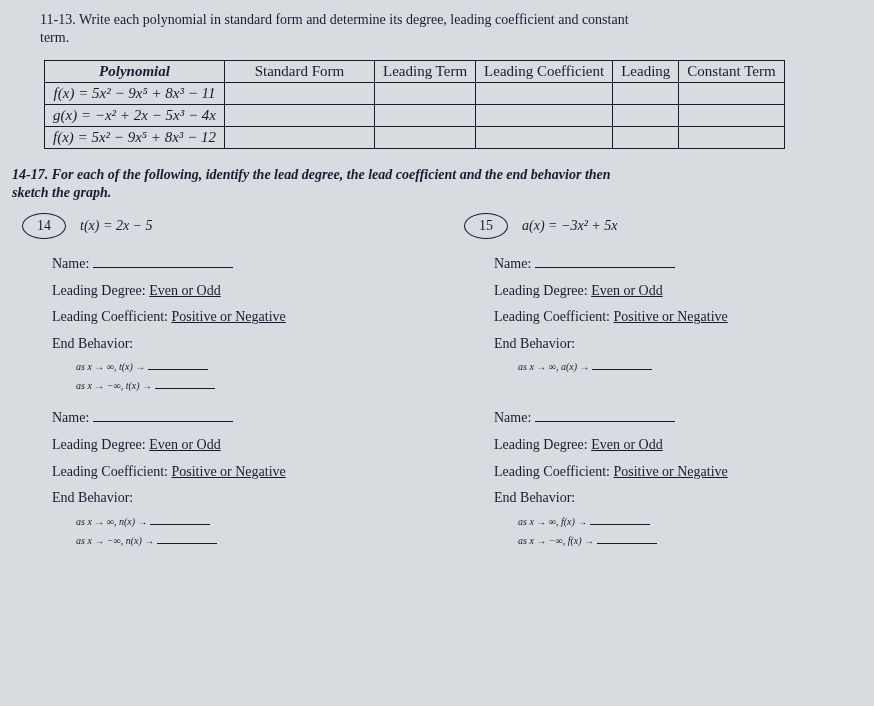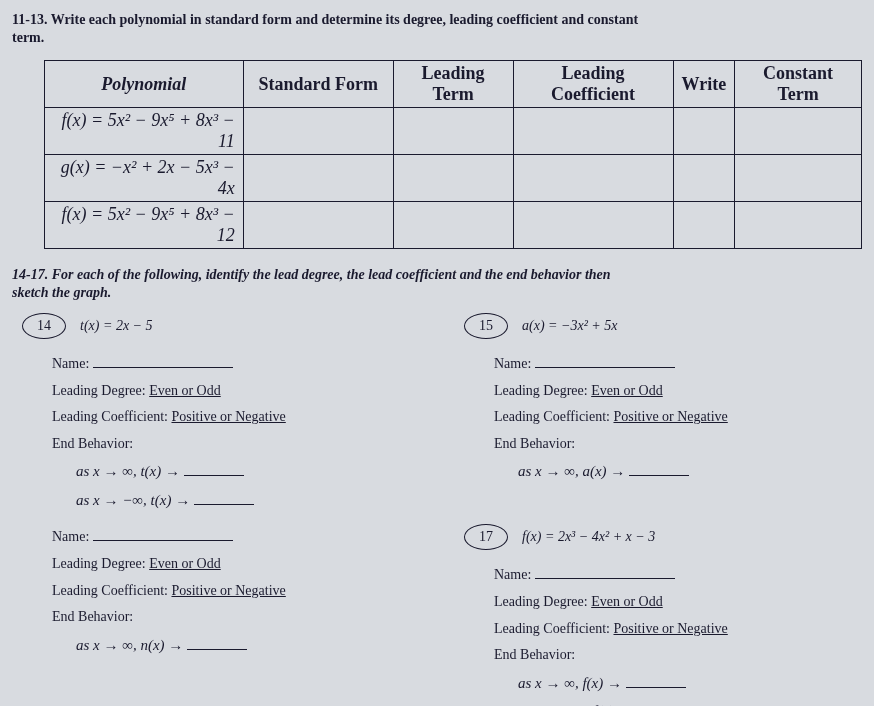--- a/index.html
+++ b/index.html
@@ -7,69 +7,69 @@
     margin: 0;
     padding: 12px;
     font-family: "Times New Roman", serif;
     font-size: 14px;
     background: #d8dbe0;
     color: #1a1a2e;
     width: 874px;
     height: 706px;
     overflow: hidden;
   }
-  .instructions { font-weight: bold; margin-bottom: 2px; }
+  .instructions { font-weight: normal; margin-bottom: 2px; margin-left: 28px; }
   table.poly {
     border-collapse: collapse;
     margin: 14px 0 18px 32px;
-    font-size: 18px;
+    font-size: 15px;
   }
   table.poly th, table.poly td {
     border: 1.5px solid #1a1a2e;
     padding: 2px 8px;
-    text-align: right;
+    text-align: center;
   }
-  table.poly th { font-weight: bold; text-align: center; font-style: normal; }
+  table.poly th { font-weight: normal; text-align: center; font-style: normal; }
   table.poly th.poly-head { font-style: italic; font-weight: bold; }
   .section2 { font-weight: bold; margin: 8px 0 12px 0; font-style: italic; }
   .grid { display: grid; grid-template-columns: 1fr 1fr; gap: 10px 34px; }
   .prob { padding-left: 10px; }
   .prob-head { display: flex; align-items: center; gap: 14px; margin-bottom: 12px; }
   .num-plain, .num-circ {
     display: inline-flex; align-items: center; justify-content: center;
     min-width: 36px; height: 24px; font-weight: normal;
   }
   .num-circ {
     border: 1.8px solid #1a1a2e;
     border-radius: 50%;
     width: 44px; height: 26px;
   }
   .fn { font-style: italic; }
   .fields { padding-left: 30px; font-size: 14px; line-height: 1.9; }
   .blank { display: inline-block; border-bottom: 1px solid #1a1a2e; min-width: 140px; height: 1em; vertical-align: baseline; }
   .blank-sm { min-width: 60px; }
   .ul { text-decoration: underline; }
-  .eb { padding-left: 24px; font-style: italic; font-size: 15px; }
+  .eb { padding-left: 24px; font-style: italic; font-size: 10px; }
   .frac { display:inline-block; vertical-align:middle; text-align:center; font-size:10px; line-height:1; }
   .frac .t { border-bottom:1px solid #1a1a2e; display:block; padding:0 1px; }
 </style>
 </head>
 <body>
 
 <div class="instructions">11-13. Write each polynomial in standard form and determine its degree, leading coefficient and constant</div>
 <div class="instructions">term.</div>
 
 <table class="poly">
   <tbody>
       <tr>
     <th class="poly-head">Polynomial</th>
     <th>Standard Form</th>
     <th>Leading Term</th>
     <th>Leading Coefficient</th>
-    <th>Write</th>
+    <th>Leading</th>
     <th>Constant Term</th>
   </tr>
   <tr>
     <td class="fn">f(x) = 5x² − 9x⁵ + 8x³ − 11</td>
     <td style="min-width:150px"></td>
     <td style="min-width:70px"></td>
     <td style="min-width:80px"></td>
     <td style="min-width:50px"></td>
     <td style="min-width:70px"></td>
   </tr>
@@ -126,28 +126,25 @@
     </div>
   </div>
 
   <div class="prob">
     <div class="fields">
       <div><span>Name:</span> <span class="blank"></span></div>
       <div><span>Leading Degree:</span> <span class="ul">Even or Odd</span></div>
       <div><span>Leading Coefficient:</span> <span class="ul">Positive or Negative</span></div>
       <div><span>End Behavior:</span></div>
       <div class="eb"><span>as x → ∞,</span> <span class="fn">n(x)</span> <span>→</span> <span class="blank blank-sm"></span></div>
+      <div class="eb"><span>as x → −∞,</span> <span class="fn">n(x)</span> <span>→</span> <span class="blank blank-sm"></span></div>
     </div>
   </div>
 
   <div class="prob">
-    <div class="prob-head">
-      <span class="num-circ">17</span>
-      <span class="fn">f(x) = 2x³ − 4x² + x − 3</span>
-    </div>
     <div class="fields">
       <div><span>Name:</span> <span class="blank"></span></div>
       <div><span>Leading Degree:</span> <span class="ul">Even or Odd</span></div>
       <div><span>Leading Coefficient:</span> <span class="ul">Positive or Negative</span></div>
       <div><span>End Behavior:</span></div>
       <div class="eb"><span>as x → ∞,</span> <span class="fn">f(x)</span> <span>→</span> <span class="blank blank-sm"></span></div>
       <div class="eb"><span>as x → −∞,</span> <span class="fn">f(x)</span> <span>→</span> <span class="blank blank-sm"></span></div>
     </div>
   </div>
 

